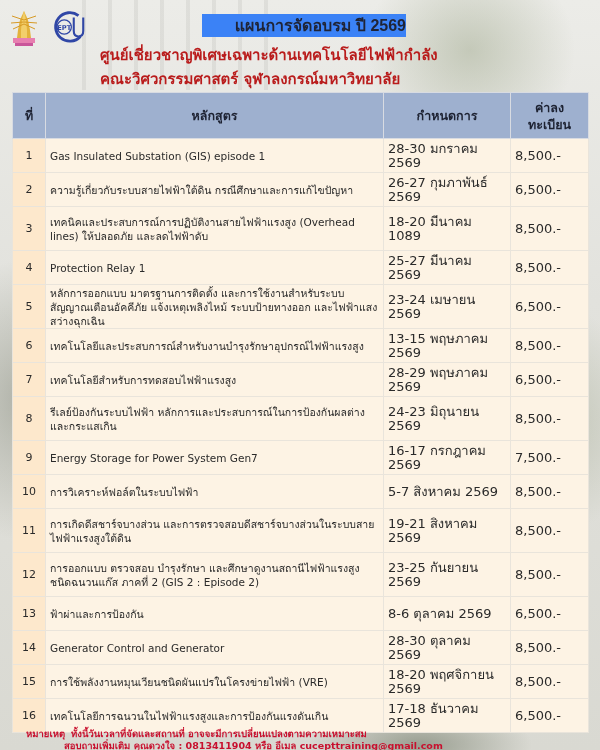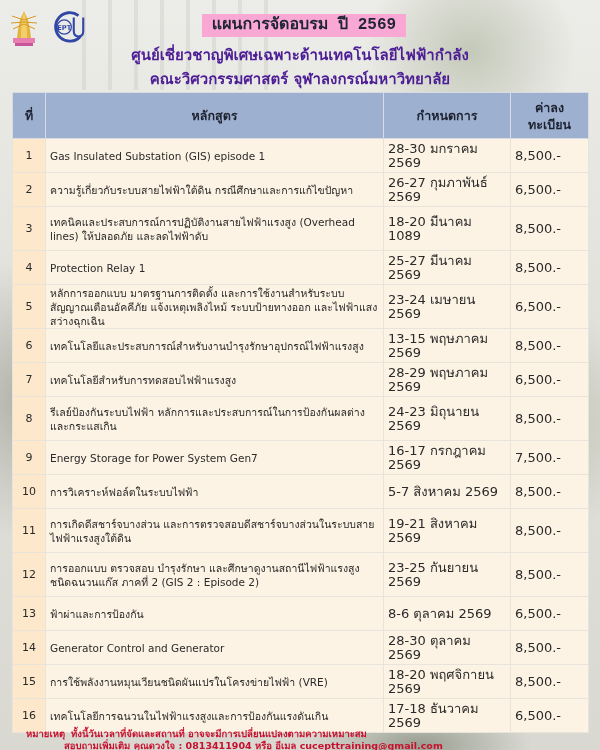--- a/index.html
+++ b/index.html
@@ -21,27 +21,27 @@
     position: absolute; left: 60px; top: 0; width: 220px; height: 90px; z-index: 0;
     background: repeating-linear-gradient(90deg, rgba(255,255,255,0.0) 0 22px, rgba(180,180,175,0.35) 22px 26px);
     opacity: 0.7;
   }
   .logos { position: absolute; left: 8px; top: 8px; z-index: 2; display: flex; gap: 10px; align-items: flex-start; }
   .logo-chula { width: 32px; height: 40px; }
   .logo-cept { width: 38px; height: 38px; }
 
   .title-box {
     position: absolute; left: 202px; top: 14px; width: 204px; height: 23px; z-index: 2;
-    background: #f9a8d4; color: #1f2436;
-    font-weight: bold; font-size: 16px; line-height: 23px; text-align: center;
-    font-family: Liberation Mono, monospace;
+    background: #3b82f6; color: #1f2436;
+    font-weight: bold; font-size: 16px; line-height: 23px; text-align: right;
+    font-family: Liberation Sans, sans-serif;
   }
   .subtitle {
-    position: absolute; left: 100px; width: 400px; z-index: 2; text-align: center;
-    color: #4c1d95; font-weight: bold; font-size: 15px;
+    position: absolute; left: 100px; width: 400px; z-index: 2; 
+    color: #b91c1c; font-weight: bold; font-size: 15px;
     font-family: "DejaVu Sans", sans-serif;
   }
   .subtitle.l1 { top: 43px; }
   .subtitle.l2 { top: 46px; margin-top: 21px; }
 
   table.schedule {
     position: absolute; left: 12px; top: 92px; width: 576px; z-index: 2;
     border-collapse: collapse; table-layout: fixed;
     font-family: "DejaVu Sans", sans-serif; color: #2a2a2a;
   }

